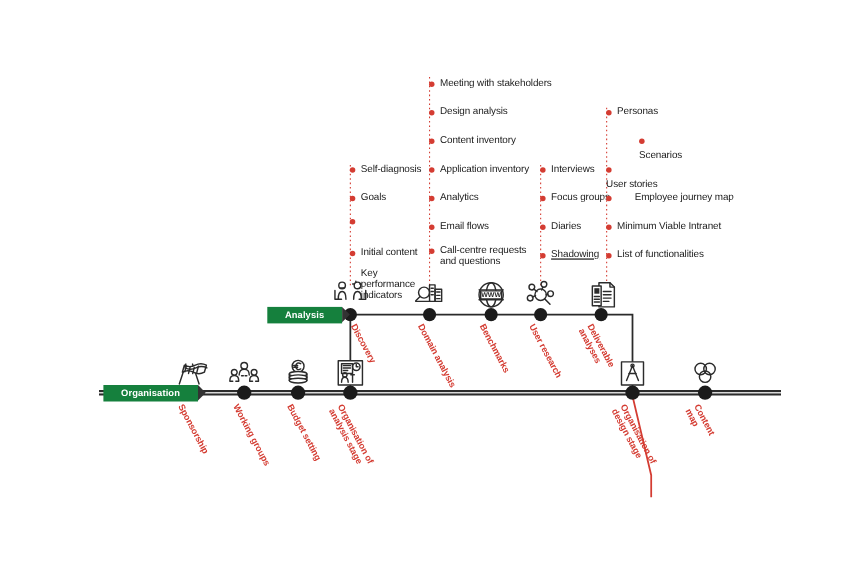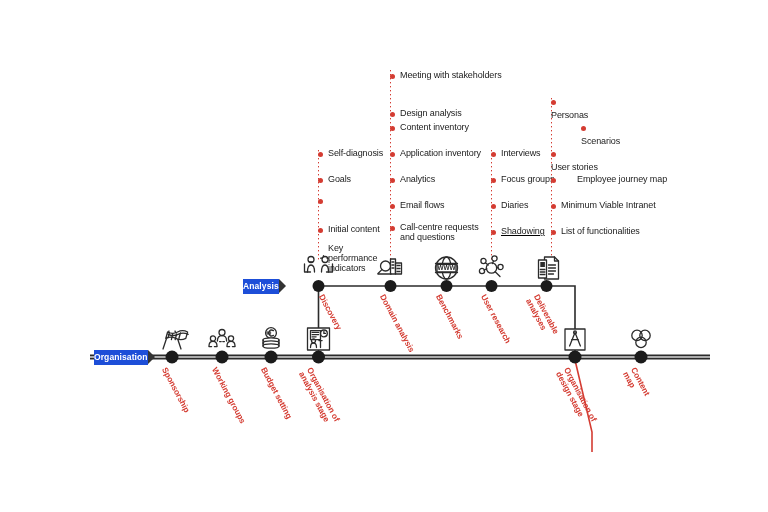--- a/index.html
+++ b/index.html
@@ -17,24 +17,24 @@
     width:5px;height:5px;border-radius:50%;background:#D43C32;
     margin-top:4px;flex:0 0 auto;
   }
   .bullet-label{
     font-size:9px;line-height:10px;color:#1b1b1b;
     letter-spacing:-0.1px;max-width:120px;
   }
 
   
   .badge{
-    position:absolute;height:15px;background:#1d4ed8;color:#ffffff;
+    position:absolute;height:15px;background:#15803d;color:#ffffff;
     font-size:8.5px;font-weight:bold;letter-spacing:0.1px;
     display:flex;align-items:center;justify-content:center;
-    padding:0 0;
+    padding:0 16px;
   }
   .badge .tip{
     position:absolute;right:-7px;top:0;width:0;height:0;
     border-top:7.5px solid transparent;border-bottom:7.5px solid transparent;
     border-left:7px solid #333333;
   }
 
   
   .node-label{
     position:absolute;font-size:8.3px;line-height:9px;color:#D43C32;
@@ -199,21 +199,21 @@
   </div>
   <div class="bullet-item" style="left:318px;top:224px;">
     <span class="bullet-dot"></span>
     <span class="bullet-label">Initial content</span>
   </div>
 
   <div class="bullet-item" style="left:390px;top:70px;">
     <span class="bullet-dot"></span>
     <span class="bullet-label">Meeting with stakeholders</span>
   </div>
-  <div class="bullet-item" style="left:390px;top:108px;">
+  <div class="bullet-item" style="left:390px;top:96px;">
     <span class="bullet-dot"></span>
     <span class="bullet-label">Design analysis</span>
   </div>
   <div class="bullet-item" style="left:390px;top:122px;">
     <span class="bullet-dot"></span>
     <span class="bullet-label">Content inventory</span>
   </div>
   <div class="bullet-item" style="left:390px;top:148px;">
     <span class="bullet-dot"></span>
     <span class="bullet-label">Application inventory</span>
@@ -241,21 +241,21 @@
   </div>
   <div class="bullet-item" style="left:491px;top:200px;">
     <span class="bullet-dot"></span>
     <span class="bullet-label">Diaries</span>
   </div>
   <div class="bullet-item" style="left:491px;top:226px;text-decoration:underline;">
     <span class="bullet-dot"></span>
     <span class="bullet-label">Shadowing</span>
   </div>
 
-  <div class="bullet-item" style="left:551px;top:96px;flex-direction:column;">
+  <div class="bullet-item" style="left:551px;top:96px;">
     <span class="bullet-dot"></span>
     <span class="bullet-label">Personas</span>
   </div>
   <div class="bullet-item" style="left:581px;top:122px;flex-direction:column;">
     <span class="bullet-dot"></span>
     <span class="bullet-label">Scenarios</span>
   </div>
   <div class="bullet-item" style="left:551px;top:148px;flex-direction:column;">
     <span class="bullet-dot"></span>
     <span class="bullet-label">User stories</span>

